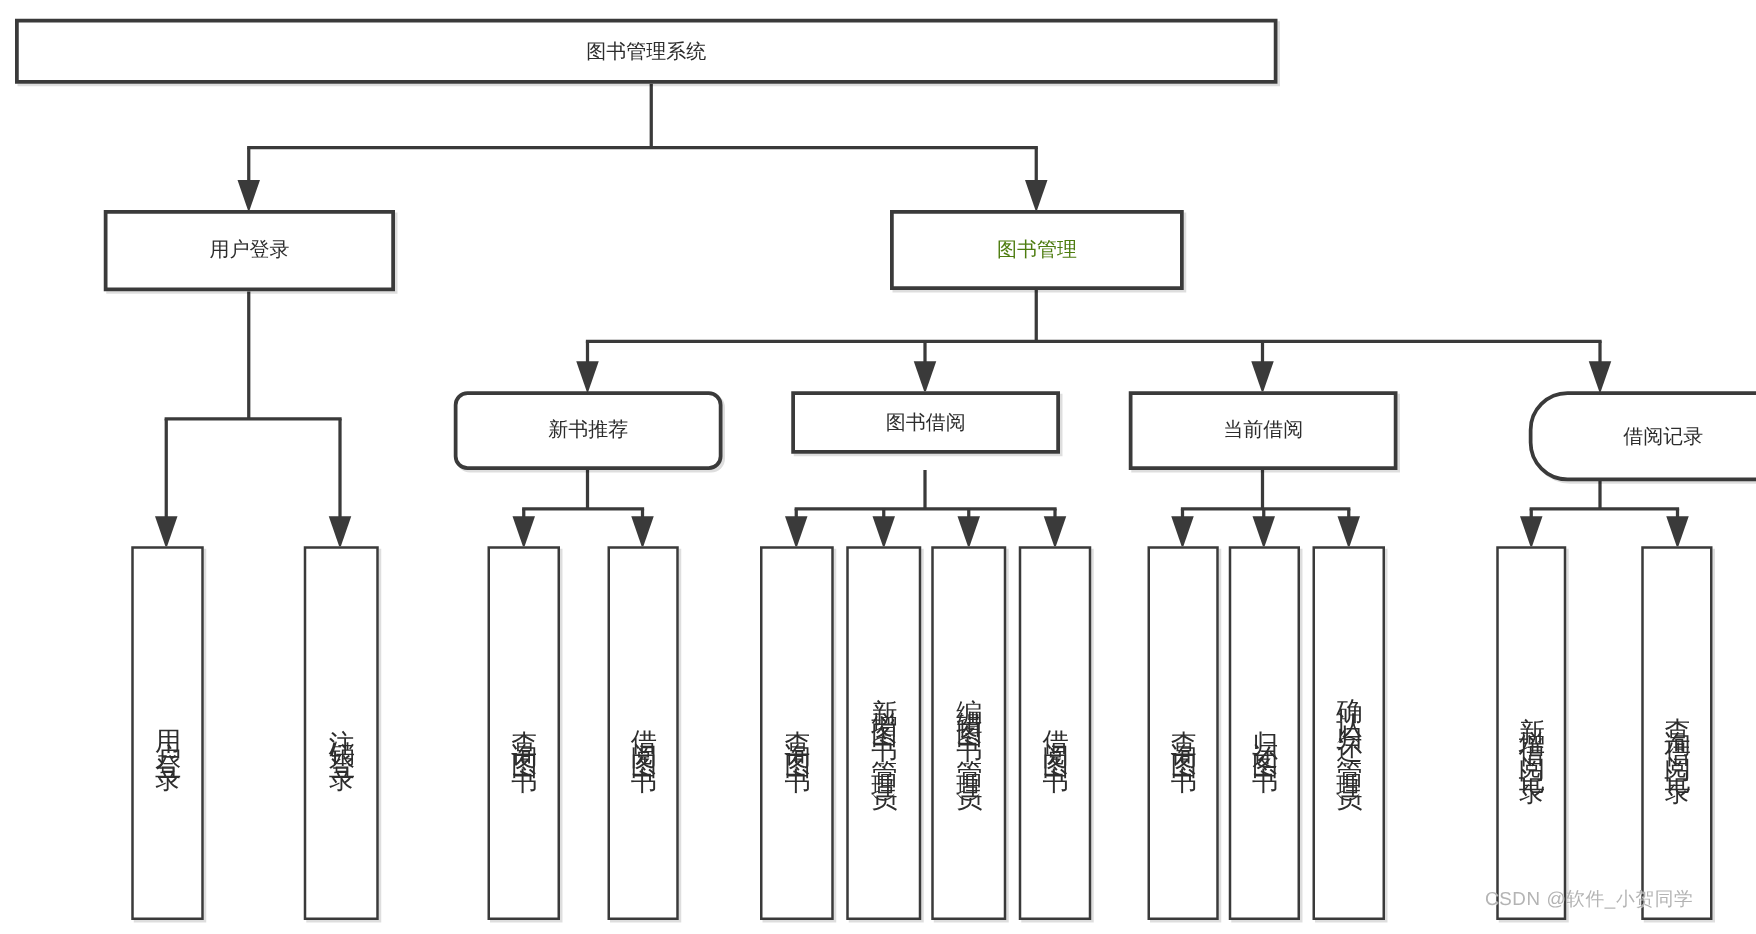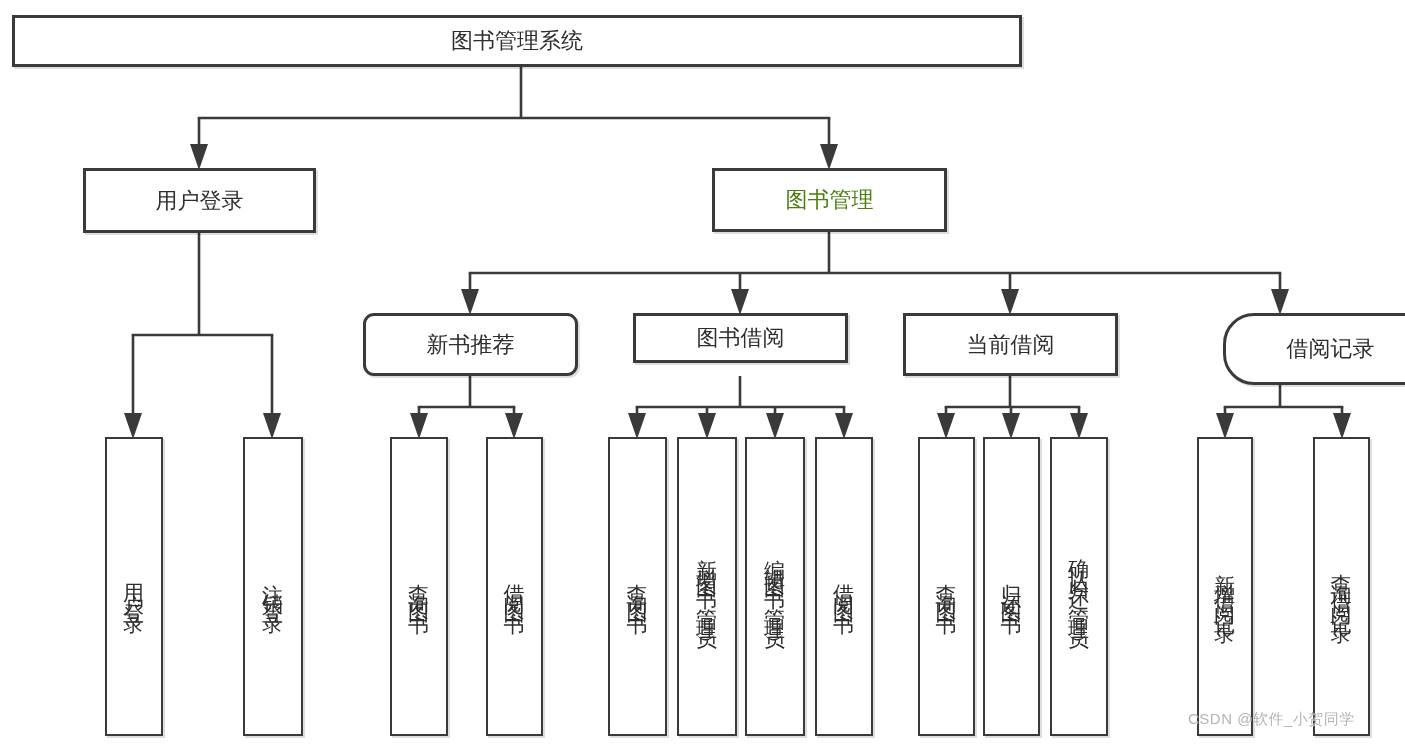--- a/index.html
+++ b/index.html
@@ -22,21 +22,21 @@
     background: #ffffff;
     border: 3px solid #3a3a3a;
     box-shadow: 2px 2px 0 rgba(0,0,0,0.13);
     display: flex;
     align-items: center;
     justify-content: center;
     z-index: 1;
   }
   .node-label {
     color: #2d2d2d;
-    font-size: 22px;
+    font-size: 16px;
     white-space: nowrap;
   }
   .node.vertical { border-width: 2.5px; }
   .node.vertical .node-label {
     writing-mode: vertical-rl;
     text-orientation: mixed;
     font-size: 21px;
     line-height: 1;
     letter-spacing: 10px;
     white-space: normal;

